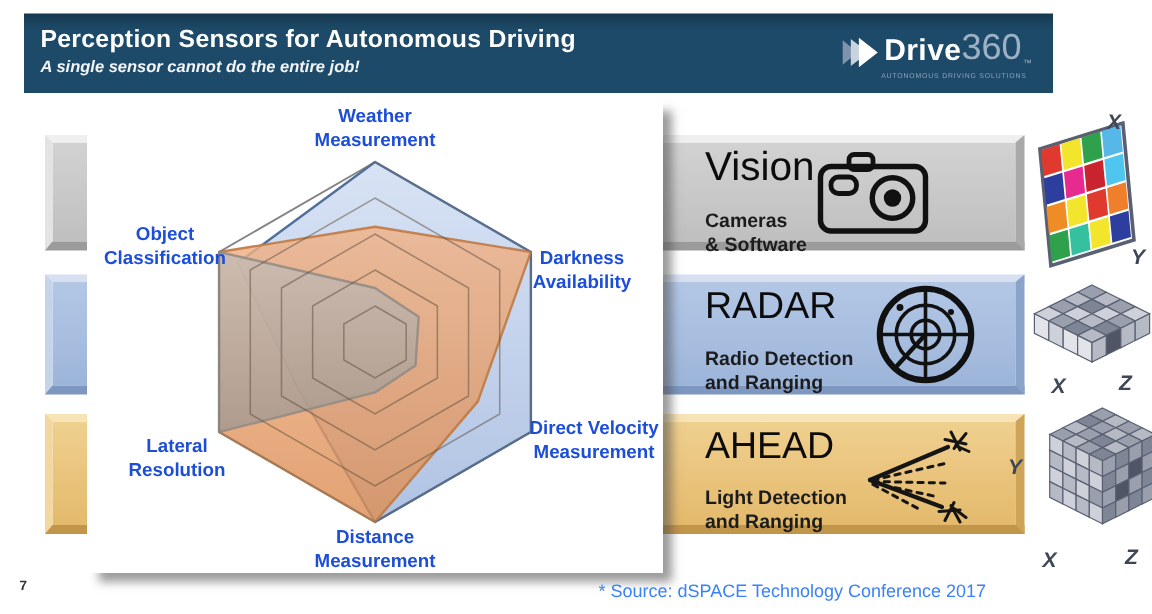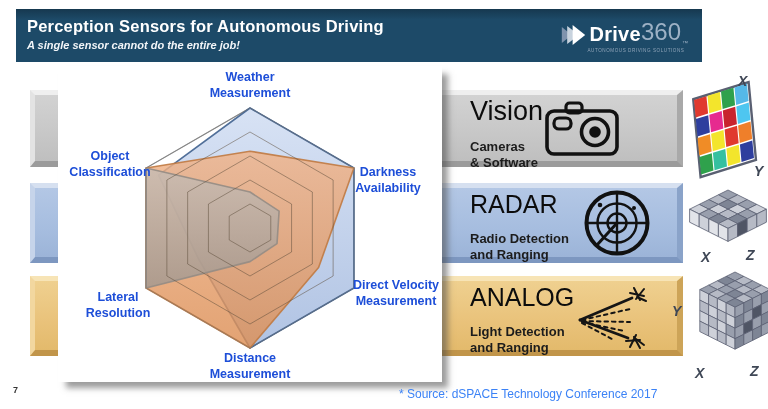--- a/index.html
+++ b/index.html
@@ -124,21 +124,21 @@
         <line x1="3" y1="34" x2="65" y2="34" stroke="#111" stroke-width="2.4"></line>
         <line x1="34" y1="34" x2="14" y2="56" stroke="#111" stroke-width="3"></line>
         <circle cx="17" cy="16" r="2.3" fill="#111"></circle>
         <circle cx="51" cy="19" r="2" fill="#111"></circle>
       </svg>
     </div>
   </div>
 
   <div class="bar bar-lidar">
     <div class="bar-content">
-      <div class="bar-title">ANALOG</div>
+      <div class="bar-title">AHEAD</div>
       <div class="bar-sub">
         <span>Light Detection</span><br>
         <span>and Ranging</span>
       </div>
       <svg class="bar-icon icon-lidar" width="80" height="68" viewBox="0 0 80 68">
         <g stroke="#151515" stroke-width="2.8" stroke-linecap="round">
           <line x1="4" y1="35" x2="56" y2="13"></line>
           <line x1="4" y1="35" x2="52" y2="53"></line>
         </g>
         <g stroke="#151515" stroke-width="2" stroke-dasharray="3.5,4" stroke-linecap="round">

